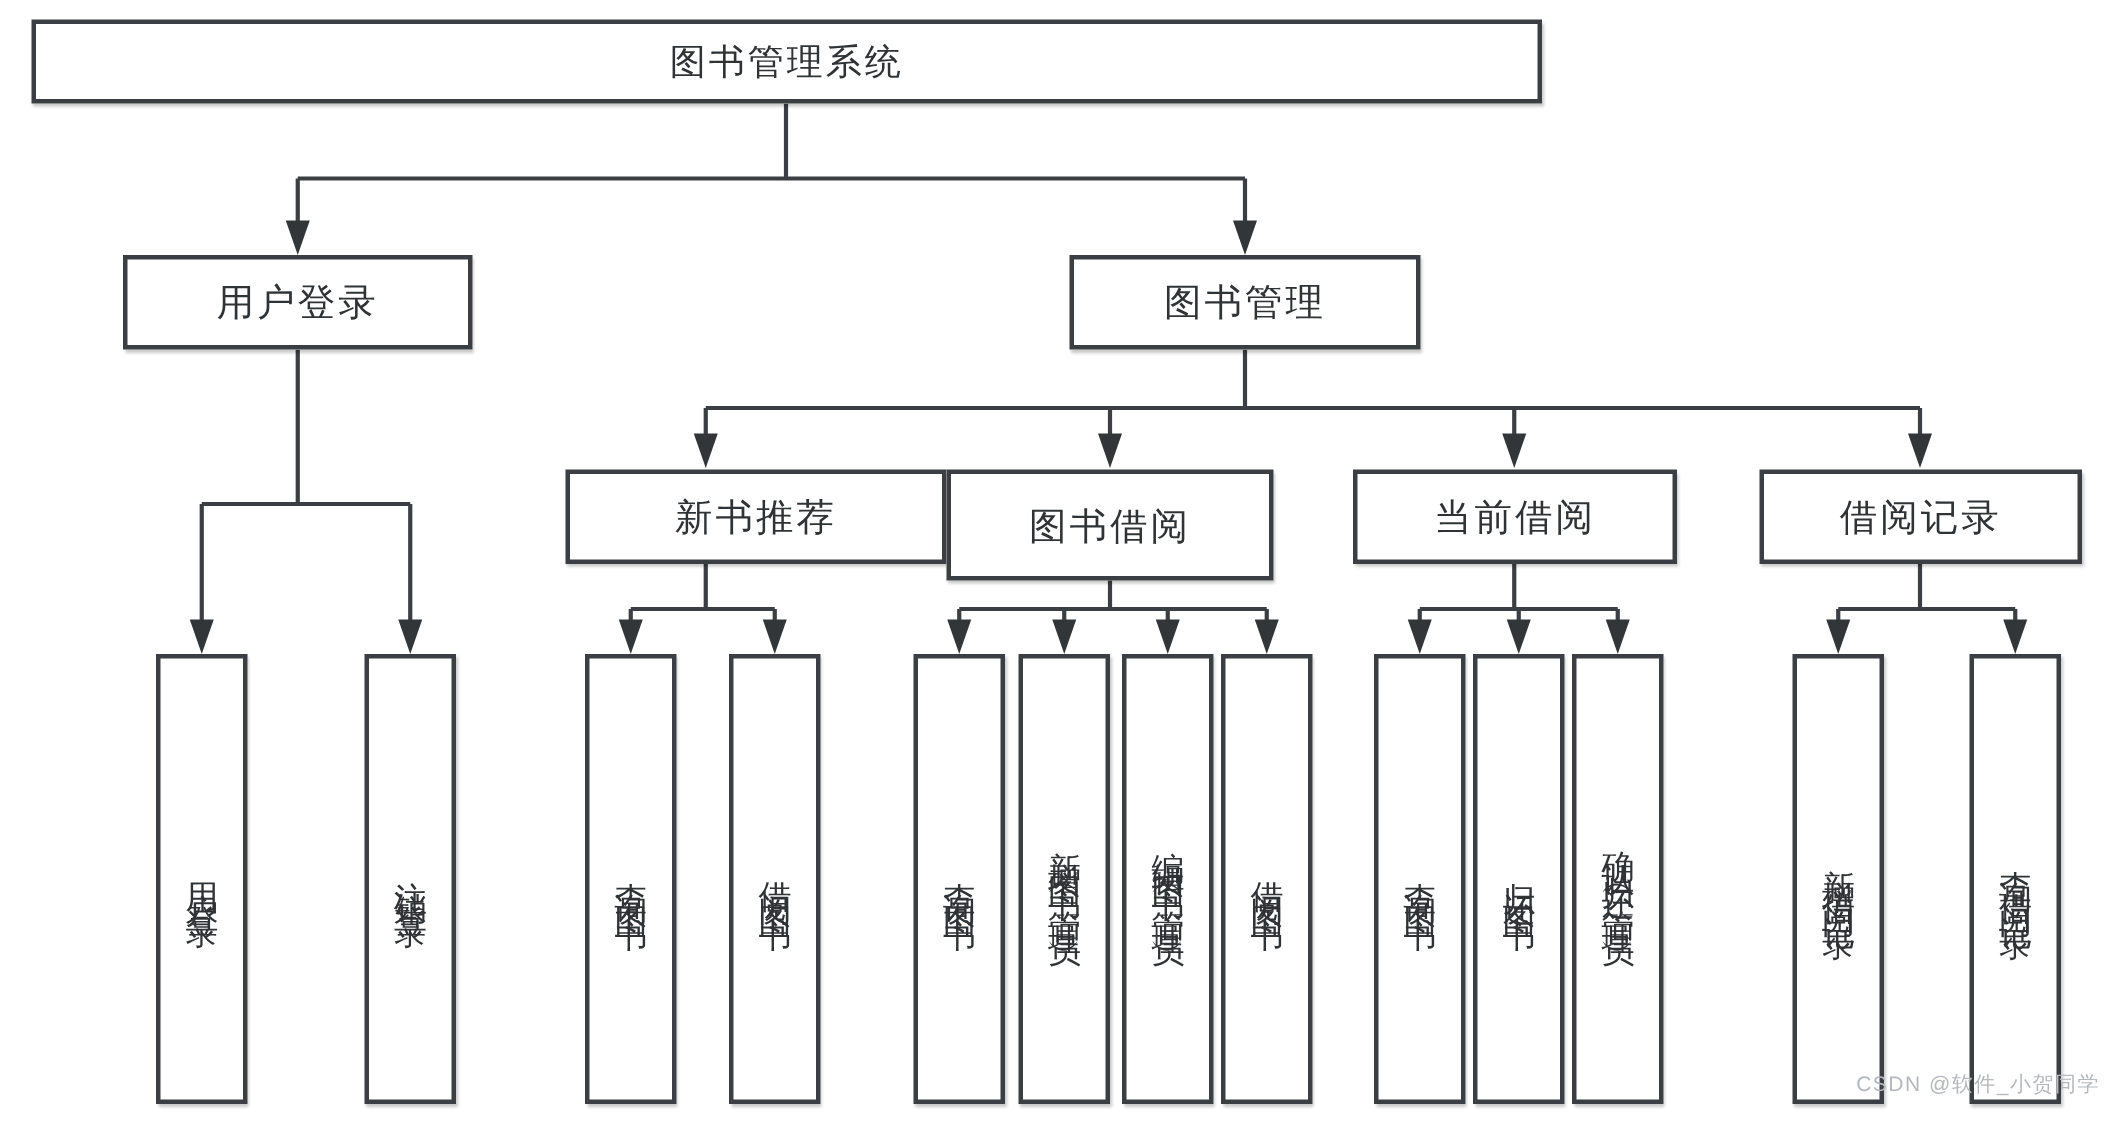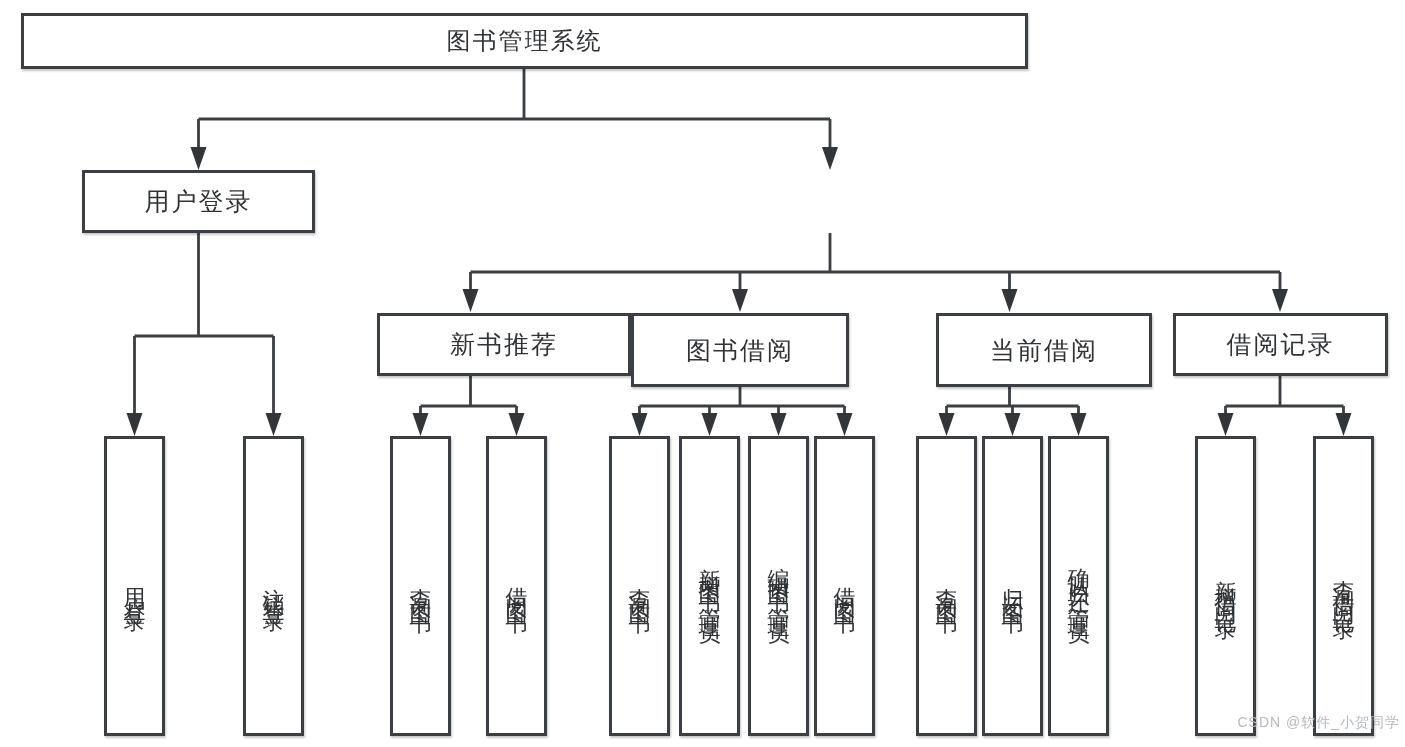--- a/index.html
+++ b/index.html
@@ -124,28 +124,31 @@
     </g>
   </svg>
 
   <div class="node h root" style="left:21px;top:13px;width:1007px;height:56px">
     <span class="lbl">图书管理系统</span>
   </div>
 
   <div class="node h" style="left:82px;top:170px;width:233px;height:63px">
     <span class="lbl">用户登录</span>
   </div>
+  <div class="node h" style="left:713px;top:170px;width:234px;height:63px">
+    <span class="lbl">图书管理</span>
+  </div>
 
   <div class="node h" style="left:377px;top:313px;width:254px;height:63px">
     <span class="lbl">新书推荐</span>
   </div>
   <div class="node h" style="left:631px;top:313px;width:218px;height:74px">
     <span class="lbl">图书借阅</span>
   </div>
-  <div class="node h" style="left:936px;top:313px;width:216px;height:74px">
+  <div class="node h" style="left:902px;top:313px;width:216px;height:63px">
     <span class="lbl">当前借阅</span>
   </div>
   <div class="node h" style="left:1173px;top:313px;width:215px;height:63px">
     <span class="lbl">借阅记录</span>
   </div>
 
   <div class="node v" style="left:104px;top:436px;width:61px;height:300px">
     <span class="lbl">用户登录</span>
   </div>
   <div class="node v" style="left:243px;top:436px;width:61px;height:300px">

